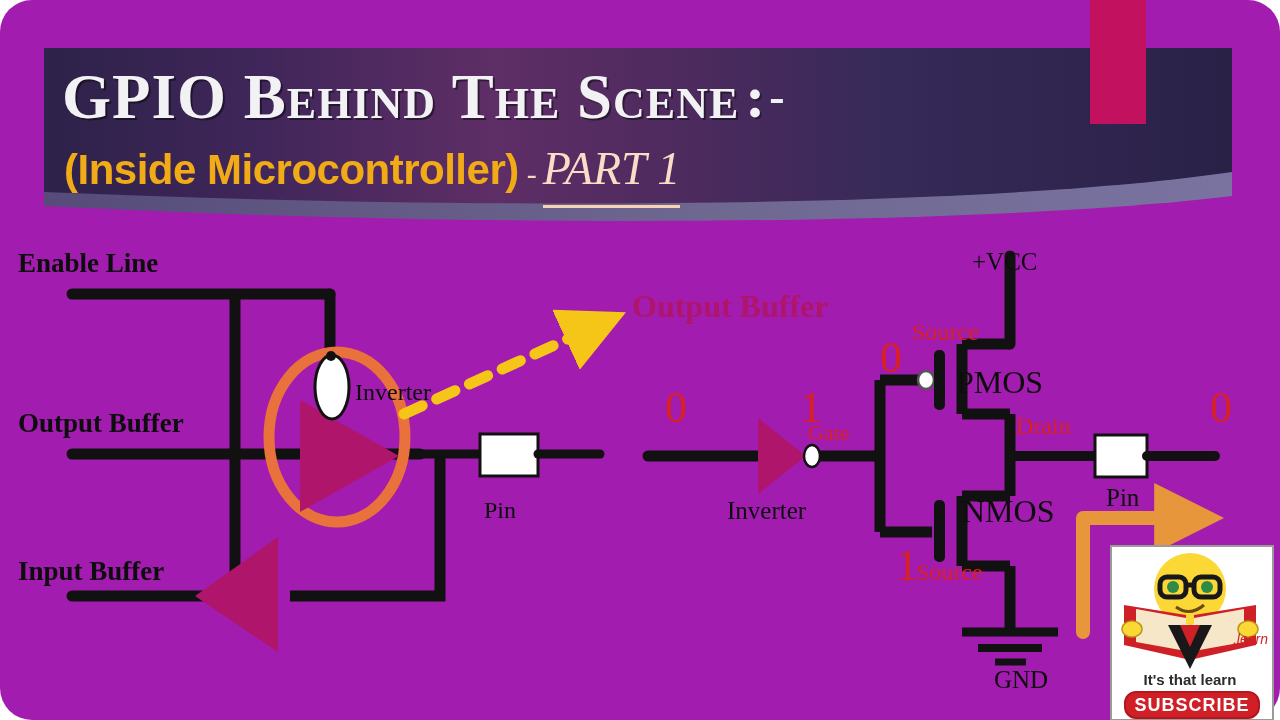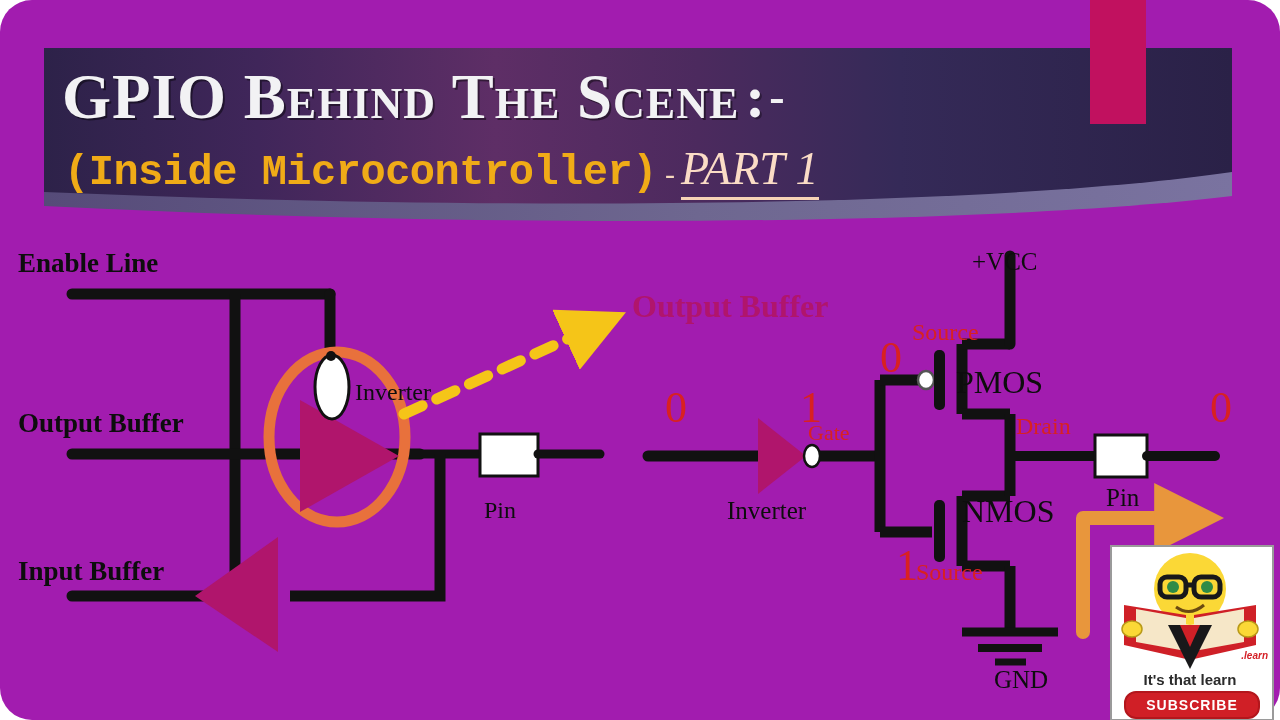--- a/index.html
+++ b/index.html
@@ -71,21 +71,21 @@
   }
 
   .subtitle-line {
     position:absolute;
     left: 64px;
     top: 142px;
     white-space: nowrap;
     z-index: 6;
   }
   .subtitle-main {
-    font-family: Liberation Mono, monospace;
+    font-family: Liberation Sans, sans-serif;
     font-weight: bold;
     font-size: 42px;
     color: #f0ab17;
     letter-spacing: -0.5px;
     display:inline-block;
     vertical-align: baseline;
   }
   .subtitle-dash {
     font-family: "Liberation Serif", serif;
     font-size: 30px;
@@ -93,21 +93,21 @@
     display:inline-block;
     vertical-align: baseline;
     margin: 0 6px 0 8px;
   }
   .subtitle-part {
     font-family: "Liberation Serif", serif;
     font-style: italic;
     font-size: 46px;
     color: #fbdcc6;
     border-bottom: 3px solid #f7d3b6;
-    padding-bottom: 2px;
+    padding-bottom: 10px;
     display:inline-block;
     vertical-align: baseline;
   }
 
   
   .magenta-tab {
     position:absolute;
     left: 1090px; top: 0px;
     width: 56px; height: 124px;
     background: #c1115f;
@@ -144,44 +144,44 @@
     position:absolute; left: 4px; top: 96px;
     width: 148px; text-align:center;
     font-family: "Liberation Sans", sans-serif;
     font-weight: bold; font-style: italic;
     font-size: 27px;
     color: #d42027;
     letter-spacing: -1px;
     white-space: nowrap;
   }
   .logo-learn {
-    position:absolute; right: 4px; top: 103px;
+    position:absolute; right: 4px; top: 84px;
     font-family: "Liberation Sans", sans-serif;
-    font-weight: bold; font-style: italic;
-    font-size: 10px; color:#d42027;
+    font-weight: normal; font-style: italic;
+    font-size: 14px; color:#d42027;
   }
   .logo-tag {
     position:absolute; left: 0px; top: 124px;
     width: 156px; text-align:center;
     font-family: "Liberation Sans", sans-serif;
     font-weight: bold;
     font-size: 15px;
     color: #2b2b2b;
     white-space: nowrap;
   }
   .logo-sub {
     position:absolute; left: 12px; top: 144px;
     width: 132px; height: 24px;
     background: #d01f26;
     border-radius: 12px;
     border: 2px solid #b3161c;
     color: #ffffff;
     font-family: "Liberation Sans", sans-serif;
     font-weight: bold;
-    font-size: 14px;
+    font-size: 18px;
     letter-spacing: 1px;
     text-align:center;
     line-height: 24px;
   }
 </style>
 </head>
 <body>
 
 <div id="stage">
 

